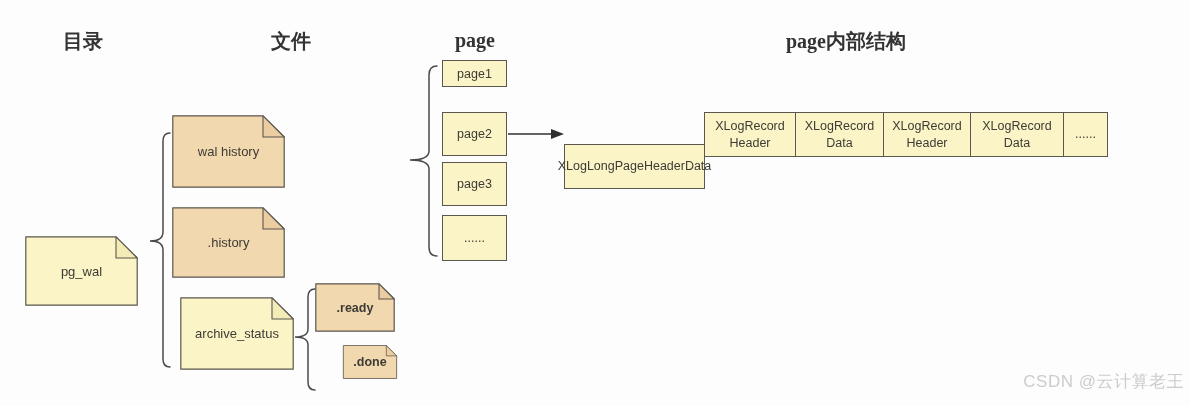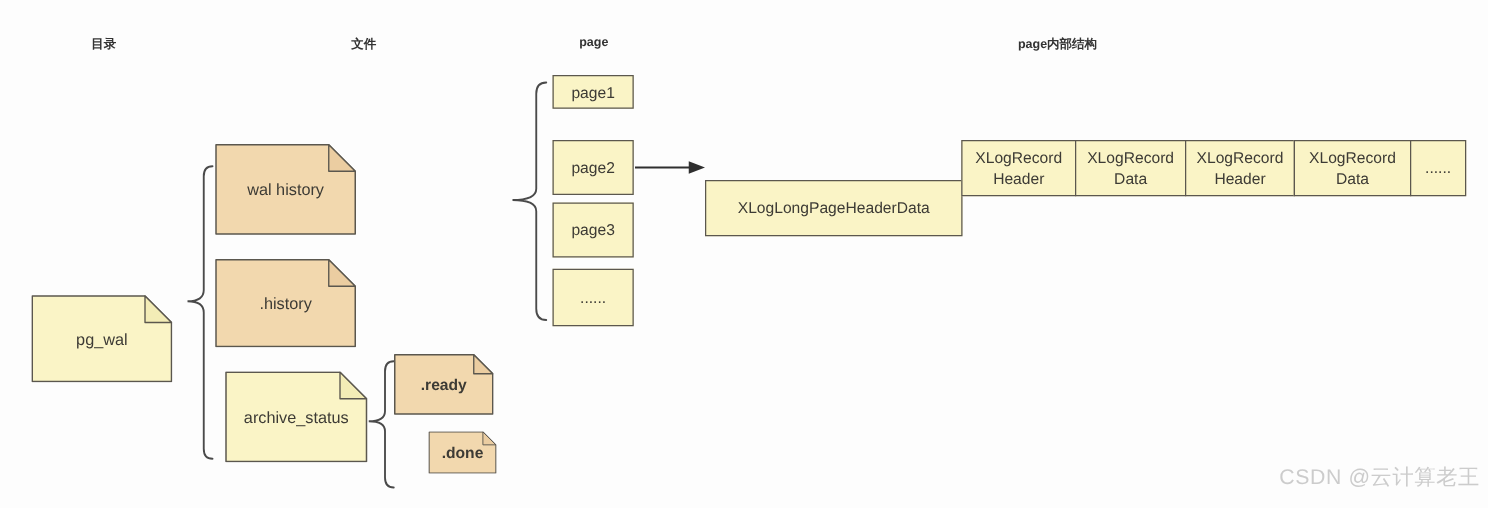--- a/index.html
+++ b/index.html
@@ -6,21 +6,21 @@
     --yellow:#faf4c6; --tan:#f2d8ae; --yellow-flap:#f3ecb6; --tan-flap:#ebcda1;
     --border:#5b574e; --text:#3d3b35; --header:#333333; --connector:#4a4a4a;
     --watermark:#cccccc; --bg:#fdfdfd;
   }
   html,body{margin:0;padding:0;}
   body{font-family:"Liberation Sans","DejaVu Sans",sans-serif;background:var(--bg);}
   #canvas{position:relative;width:1190px;height:406px;overflow:hidden;background:var(--bg);}
 
   .col-header{
     position:absolute;transform:translateX(-50%);
-    font-size:10px;font-weight:600;color:var(--header);white-space:nowrap;
+    font-size:20px;font-weight:600;color:var(--header);white-space:nowrap;font-family:Liberation Serif, serif;
   }
 
   .file{position:absolute;}
   .file svg{position:absolute;left:0;top:0;width:100%;height:100%;}
   .file .body{stroke:var(--border);stroke-width:1.2;stroke-linejoin:round;}
   .file .flap{stroke:var(--border);stroke-width:1.1;stroke-linejoin:round;}
   .file.yellow .body{fill:var(--yellow);}
   .file.yellow .flap{fill:var(--yellow-flap);}
   .file.tan .body{fill:var(--tan);}
   .file.tan .flap{fill:var(--tan-flap);}
@@ -121,21 +121,21 @@
     </svg>
     <span class="label">.done</span>
   </div>
 
   <div class="pagebox" style="top:60px;height:27px;">page1</div>
   <div class="pagebox" style="top:112px;height:44px;">page2</div>
   <div class="pagebox" style="top:162px;height:44px;">page3</div>
   <div class="pagebox" style="top:215px;height:46px;">......</div>
 
   <div id="xlog-row">
-    <div class="xcell" style="width:206px;margin-top:32px;">XLogLongPageHeaderData</div>
+    <div class="xcell" style="width:141px;margin-top:32px;">XLogLongPageHeaderData</div>
     <div class="xcell" style="width:92px;">XLogRecord
 Header</div>
     <div class="xcell" style="width:89px;">XLogRecord
 Data</div>
     <div class="xcell" style="width:88px;">XLogRecord
 Header</div>
     <div class="xcell" style="width:94px;">XLogRecord
 Data</div>
     <div class="xcell" style="width:45px;">......</div>
   </div>

